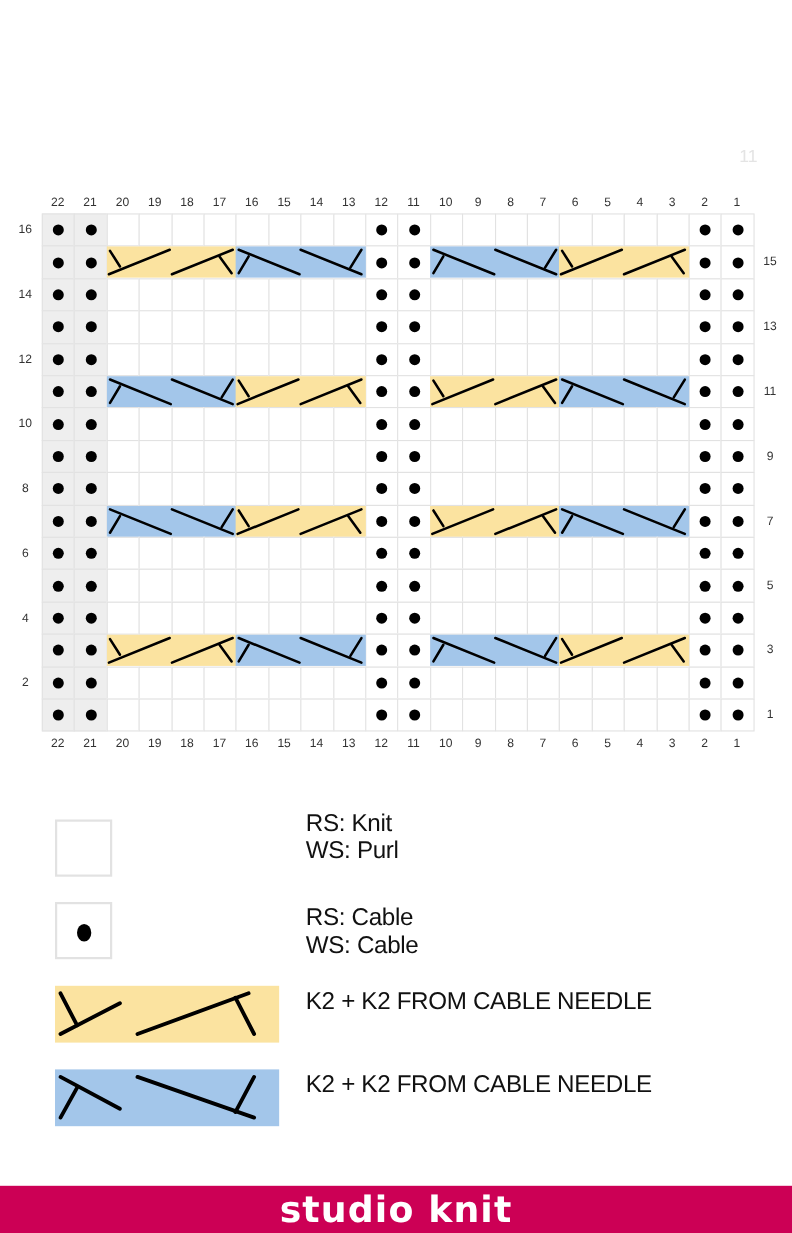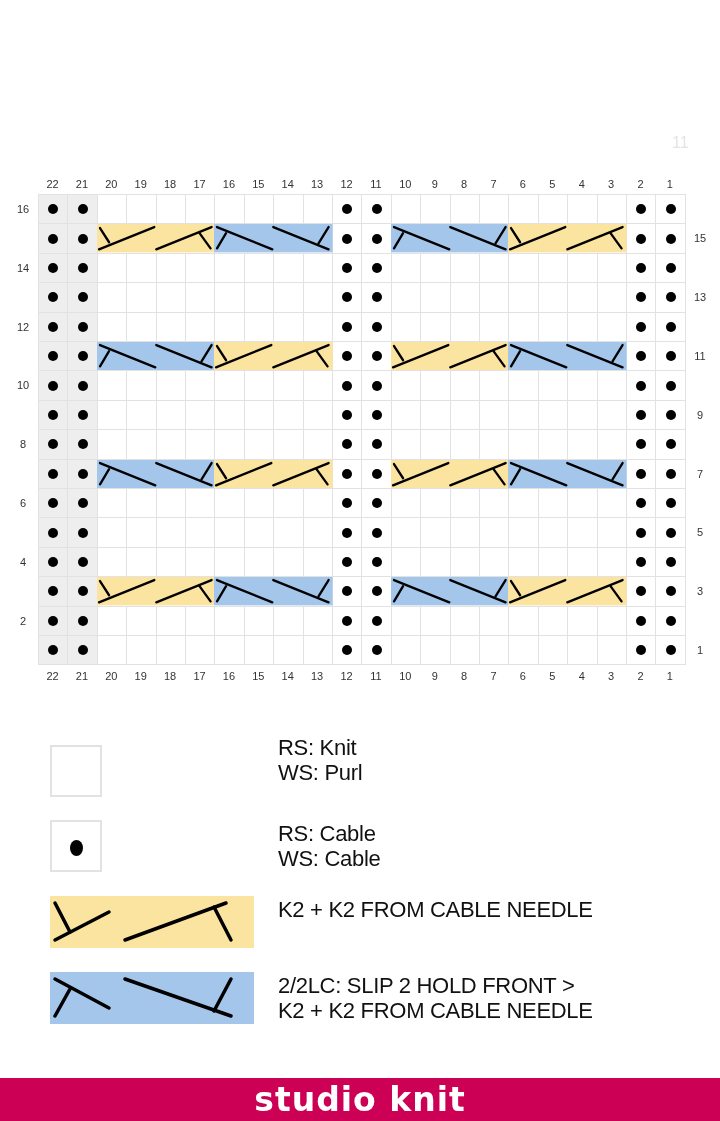--- a/index.html
+++ b/index.html
@@ -781,20 +781,19 @@
       <rect x="0" y="0" width="204" height="52" fill="#a3c6ea"></rect>
       <g stroke="#000" stroke-width="3.5" stroke-linecap="round" fill="none">
         <line x1="5" y1="7" x2="59" y2="36"></line>
         <line x1="20" y1="17" x2="5" y2="44"></line>
         <line x1="75" y1="7" x2="181" y2="44"></line>
         <line x1="164" y1="39" x2="181" y2="7"></line>
       </g>
     </svg>
   </div>
   <div class="legend-text" style="left:278px;top:973px;">
-    <div>2/2LC: SLIP 2 HOLD FRONT &gt;</div>
     <div>K2 + K2 FROM CABLE NEEDLE</div>
   </div>
 </div>
 
 <div class="footer">
   <span>studio knit</span>
 </div>
 
 </body></html>

